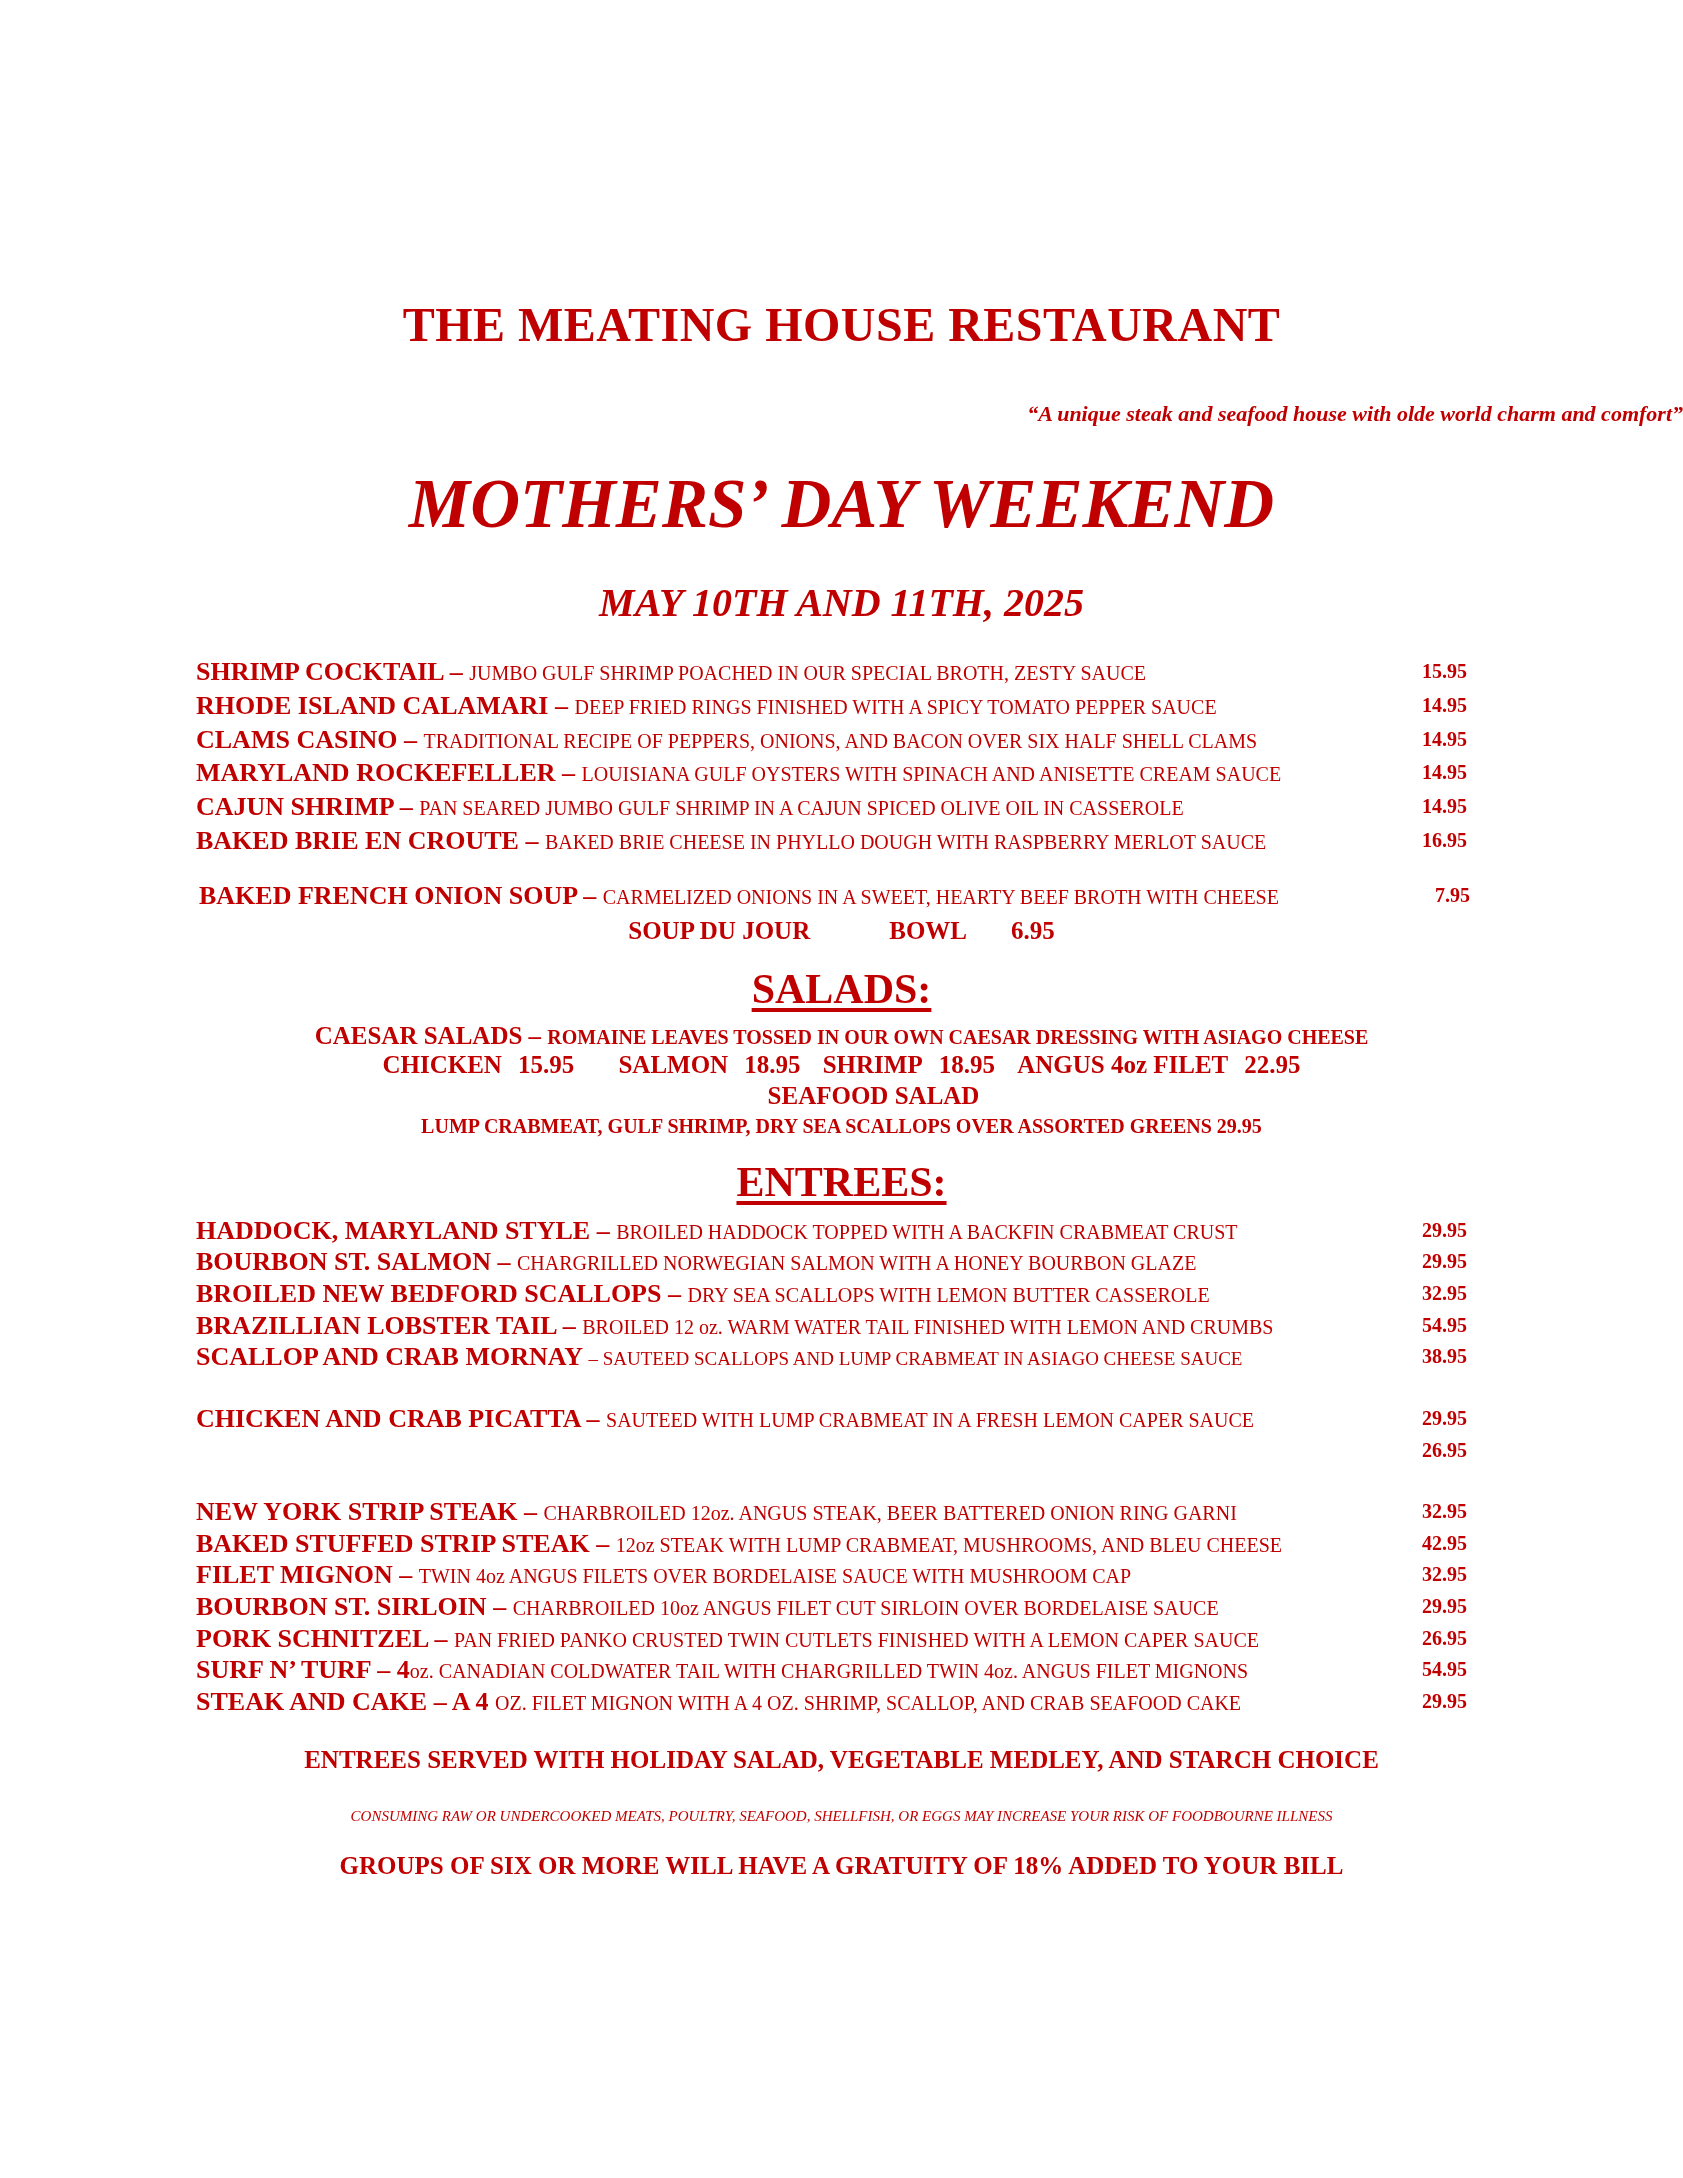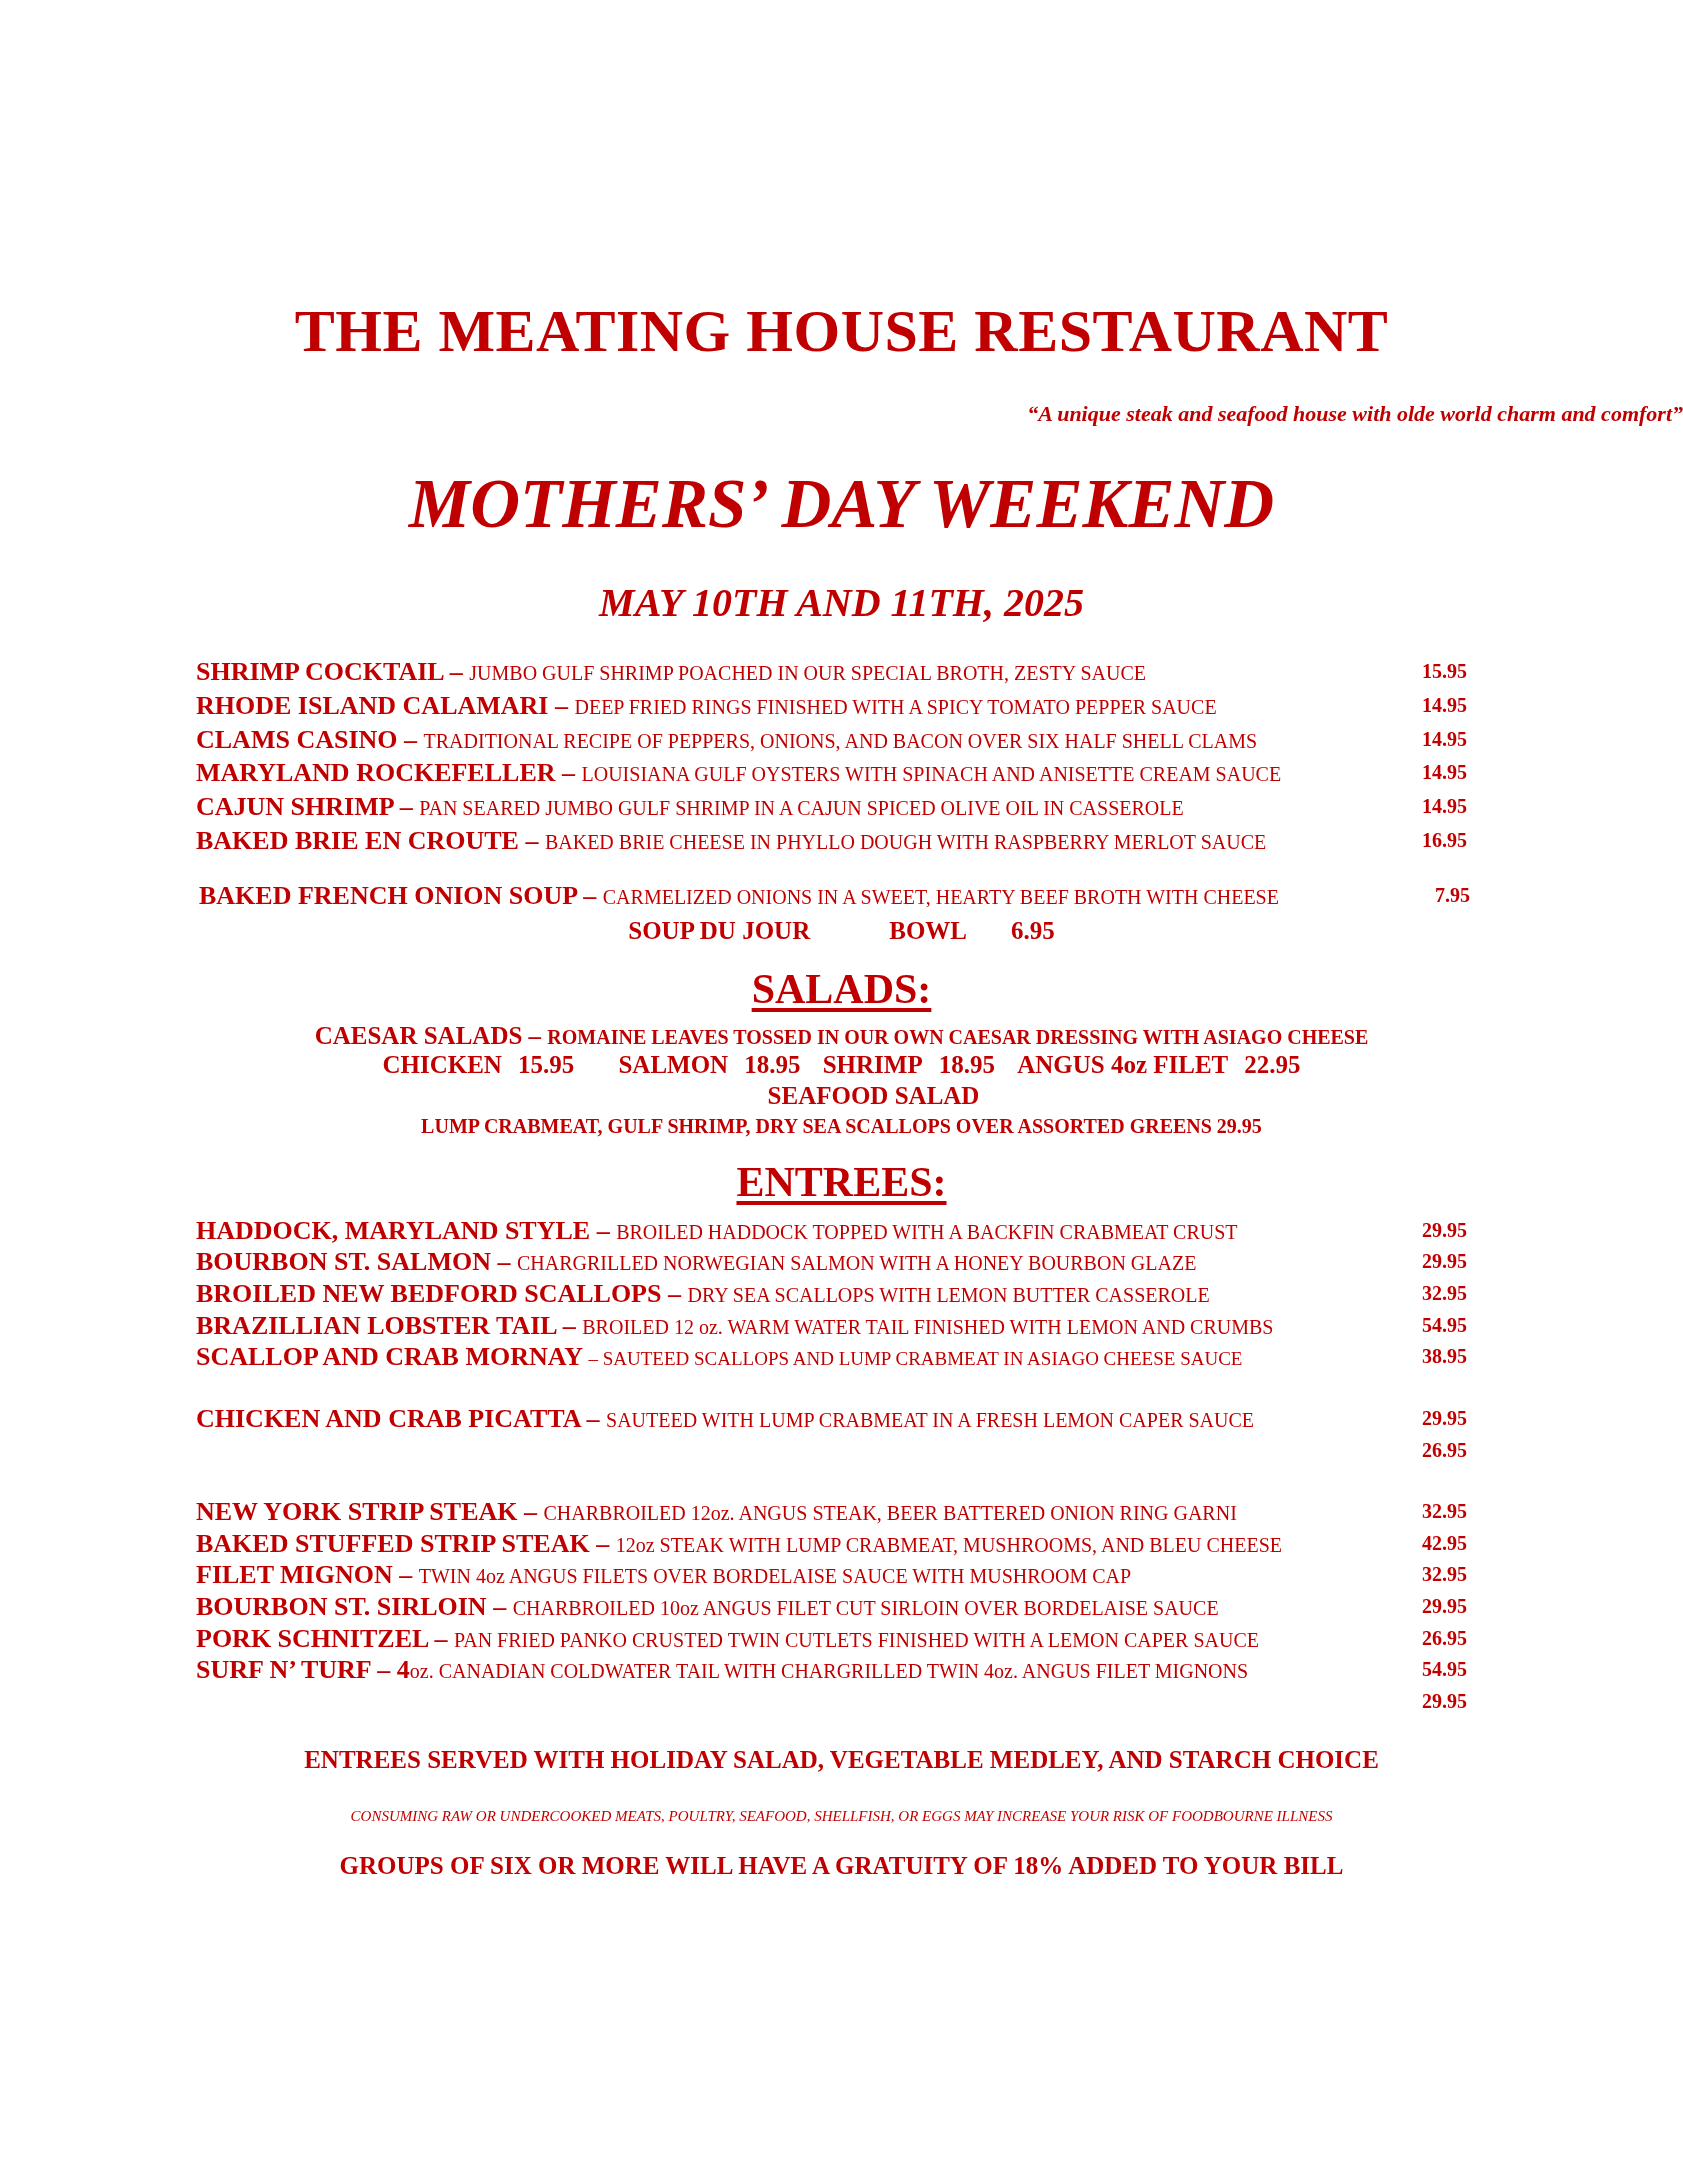--- a/index.html
+++ b/index.html
@@ -1,19 +1,19 @@
 <!DOCTYPE html>
 <html><head>
 <meta charset="utf-8">
 <style>
   html, body { margin: 0; padding: 0; background: #ffffff; }
   body { width: 1683px; height: 2178px; position: relative; overflow: hidden;
          font-family: "Liberation Serif", "DejaVu Serif", serif; color: #C00000; }
   .center { position: absolute; left: 0; width: 1683px; text-align: center; white-space: nowrap; }
-  .title { top: 297px; font-size: 60px; font-weight: bold; letter-spacing: 0.5px; }
+  .title { top: 297px; font-size: 48px; font-weight: bold; letter-spacing: 0.5px; }
   .tagline { top: 401px; font-size: 22px; font-weight: bold; font-style: italic; text-align: right; }
   .event { top: 465px; font-size: 69px; font-weight: bold; font-style: italic; }
   .date { top: 579px; font-size: 40px; font-weight: bold; font-style: italic; }
 
   .row { position: absolute; left: 196px; width: 1271px; height: 32px; white-space: nowrap; }
   .row .name { font-size: 26px; font-weight: bold; }
   .row .desc { font-size: 20px; font-weight: normal; }
   .row .price { position: absolute; right: 0; top: 3px; font-size: 20px; font-weight: bold; }
   .row .inner { position: absolute; left: 0; bottom: 2px; }
 
@@ -139,20 +139,21 @@
     </div>
   <div class="row" style="top:1624px">
       <span class="inner"><span class="name">PORK SCHNITZEL – </span><span class="desc">PAN FRIED PANKO CRUSTED TWIN CUTLETS FINISHED WITH A LEMON CAPER SAUCE</span></span>
       <span class="price">26.95</span>
     </div>
   <div class="row" style="top:1655px">
       <span class="inner"><span class="name">SURF N’ TURF – 4</span><span class="desc">oz. CANADIAN COLDWATER TAIL WITH CHARGRILLED TWIN 4oz. ANGUS FILET MIGNONS</span></span>
       <span class="price">54.95</span>
     </div>
   <div class="row" style="top:1687px">
+      <span class="inner"><span class="name">STEAK AND CAKE – A 4 </span><span class="desc">OZ. FILET MIGNON WITH A 4 OZ. SHRIMP, SCALLOP, AND CRAB SEAFOOD CAKE</span></span>
       <span class="price">29.95</span>
     </div>
 </div>
 
 <div class="center served">ENTREES SERVED WITH HOLIDAY SALAD, VEGETABLE MEDLEY, AND STARCH CHOICE</div>
 <div class="center warning">CONSUMING RAW OR UNDERCOOKED MEATS, POULTRY, SEAFOOD, SHELLFISH, OR EGGS MAY INCREASE YOUR RISK OF FOODBOURNE ILLNESS</div>
 <div class="center gratuity">GROUPS OF SIX OR MORE WILL HAVE A GRATUITY OF 18% ADDED TO YOUR BILL</div>
 
 
 </body></html>

